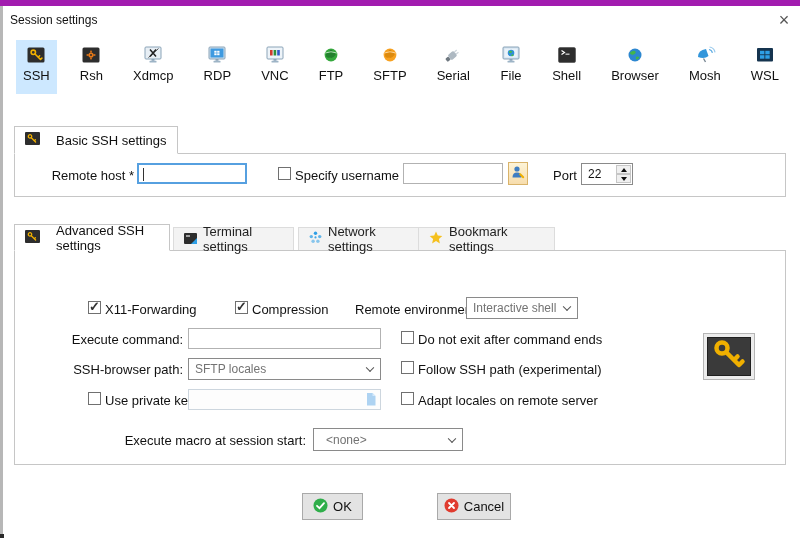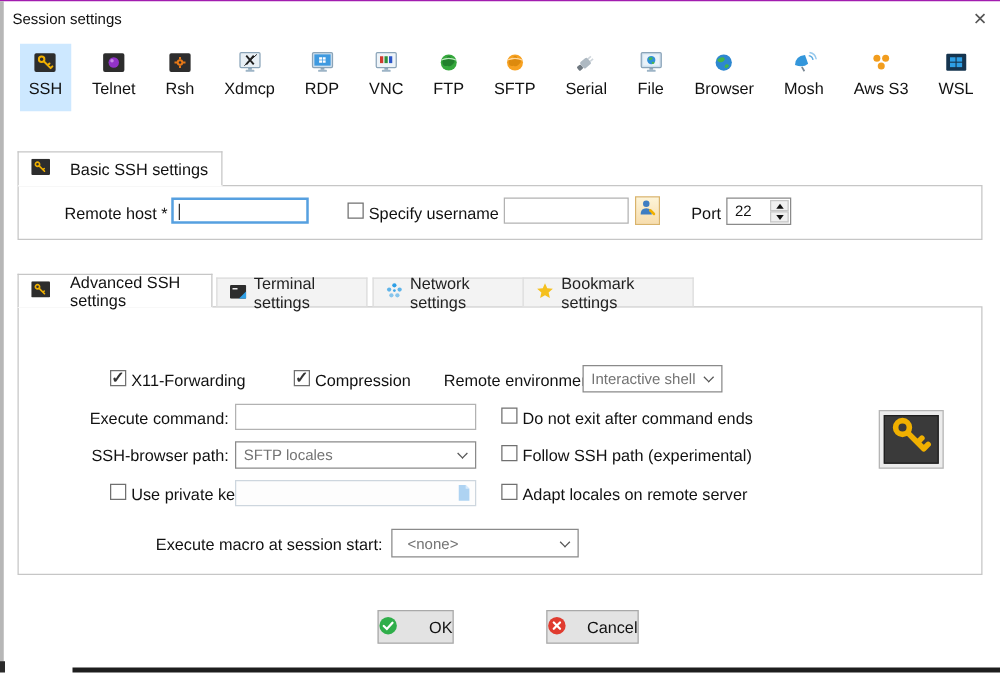--- a/index.html
+++ b/index.html
@@ -1,19 +1,19 @@
 <!DOCTYPE html>
 <html><head>
 <meta charset="utf-8">
 <style>
   * { margin:0; padding:0; box-sizing:border-box; }
   html,body { width:800px; height:538px; }
   body { font-family:"Liberation Sans", sans-serif; background:#fff; overflow:hidden; }
   #app { position:relative; width:800px; height:538px; background:#fff;
-         border-top:1px solid #a21caf; }
+         border-top:6px solid #a21caf; }
   .edge-left { position:absolute; left:0; top:0; width:3px; height:530px; background:#b7b7b7; }
   .edge-corner { position:absolute; left:0; top:528px; width:4px; height:10px; background:#2a2a2a; }
   .edge-bottom-dark { position:absolute; left:58px; top:533px; width:742px; height:5px; background:#1e1e1e; }
   .edge-bottom-lt { position:absolute; left:3px; top:533px; width:55px; height:5px; background:#ffffff; }
 
   .titlebar-text { position:absolute; left:10px; top:7px; font-size:12px; color:#111; }
   .close-x { position:absolute; left:772px; top:2px; width:24px; height:24px; font-size:18px;
              color:#555; text-align:center; line-height:24px; cursor:default; }
 
   
@@ -60,21 +60,21 @@
 
   .ubtn { position:absolute; border:1px solid #d9b36a; background:linear-gradient(#fdf4d8,#f7ddad);
           display:flex; align-items:center; justify-content:center; }
 
   .keybtn-frame { position:absolute; left:703px; top:327px; width:52px; height:47px; background:#ececec;
                   border:1px solid #b5b5b5; padding:3px; }
   .keybtn { width:100%; height:100%; background:#3a3a3a; border:1px solid #1f1f1f;
             display:flex; align-items:center; justify-content:center; }
 
   .fbtn { position:absolute; height:27px; background:#e3e3e3; border:1px solid #a9a9a9;
-          display:flex; align-items:center; justify-content:space-between; gap:5px; font-size:13px; color:#111; }
+          display:flex; align-items:center; justify-content:center; gap:5px; font-size:13px; color:#111; }
 
   .pageicon { position:absolute; right:4px; top:3px; }
 </style>
 </head>
 <body>
 
 <div id="app">
   <div class="edge-left"></div>
   <div class="edge-bottom-lt"></div>
   <div class="edge-bottom-dark"></div>
@@ -91,30 +91,20 @@
             <rect x="2.5" y="1.5" width="17" height="15" rx="1.5" fill="#2d2d2d"></rect>
             <g stroke="#f0b000" stroke-width="1.6" fill="none" stroke-linecap="round">
               <circle cx="8.3" cy="6.3" r="2.2"></circle>
               <path d="M10 8 L15.5 13.5 M13.2 11.2 L14.6 9.8 M15.5 13.5 L16.9 12.1"></path>
             </g>
           </svg>
         </span>
       <span>SSH</span>
     </div>
 
-    <div class="stype">
-      <span>
-          <svg class="sicon" viewBox="0 0 22 18">
-            <rect x="2.5" y="1.5" width="17" height="15" rx="1.5" fill="#2d2d2d"></rect>
-            <circle cx="11" cy="9" r="4.2" fill="#9232c8"></circle>
-            <circle cx="9.6" cy="7.6" r="1.4" fill="#c586e6"></circle>
-          </svg>
-        </span>
-      <span>Telnet</span>
-    </div>
 
     <div class="stype">
       <span>
           <svg class="sicon" viewBox="0 0 22 18">
             <rect x="2.5" y="1.5" width="17" height="15" rx="1.5" fill="#2d2d2d"></rect>
             <g fill="#e67817">
               <circle cx="11" cy="9" r="2.6"></circle>
               <rect x="10.2" y="4.6" width="1.6" height="2"></rect>
               <rect x="10.2" y="11.4" width="1.6" height="2"></rect>
               <rect x="6.6" y="8.2" width="2" height="1.6"></rect>
@@ -214,20 +204,30 @@
             <rect x="4.5" y="2.5" width="13" height="9" fill="#eaf2f9"></rect>
             <circle cx="11" cy="7" r="3.3" fill="#2f8fd8"></circle>
             <path d="M9 5.2 q2 -1 3.3 .2 q-.5 1.6 -2 1.7 q-1.8 .2 -1.3 -1.9z M11.6 8.4 q1.5 -.3 2.2 .8 q-.8 1.2 -1.9 1 q-1 -.8 -.3 -1.8z" fill="#49b84f"></path>
             <rect x="9.5" y="13" width="3" height="1.8" fill="#8ba4b8"></rect>
             <rect x="7.5" y="14.8" width="7" height="1.6" rx=".5" fill="#9db4c6"></rect>
           </svg>
         </span>
       <span>File</span>
     </div>
 
+    <div class="stype">
+      <span>
+          <svg class="sicon" viewBox="0 0 22 18">
+            <rect x="2.5" y="1.5" width="17" height="15" rx="1.5" fill="#2d2d2d" stroke="#4a4a4a" stroke-width=".6"></rect>
+            <path d="M5.5 4.5 L8.5 6.5 L5.5 8.5" stroke="#fff" stroke-width="1.2" fill="none"></path>
+            <rect x="9.5" y="7.6" width="4" height="1.1" fill="#eee"></rect>
+          </svg>
+        </span>
+      <span>Shell</span>
+    </div>
 
     <div class="stype">
       <span>
           <svg class="sicon" viewBox="0 0 22 18">
             <circle cx="11" cy="9" r="6.5" fill="#2d87d0"></circle>
             <path d="M6 6.5 q3 -2.5 5 -1.5 q1.5 1 .2 2.5 q-2 2 -3.8 1 q-2 -.8 -1.4 -2z M12.5 10.5 q2 -.5 2.8 1 q-1.2 2.3 -3.2 1.9 q-1 -1.6 .4 -2.9z" fill="#43b54a"></path>
           </svg>
         </span>
       <span>Browser</span>
     </div>
@@ -239,32 +239,20 @@
             <line x1="9.5" y1="12.5" x2="11.5" y2="16" stroke="#7a8894" stroke-width="1.4"></line>
             <g fill="none" stroke="#3396db" stroke-width="1.2">
               <path d="M15 3.5 a4 4 0 0 1 3.4 3.4" opacity=".8"></path>
               <path d="M15.6 1 a6.5 6.5 0 0 1 5.4 5.4" opacity=".5"></path>
             </g>
           </svg>
         </span>
       <span>Mosh</span>
     </div>
 
-    <div class="stype">
-      <span>
-          <svg class="sicon" viewBox="0 0 22 18">
-            <g fill="#f29d1e">
-              <circle cx="7.5" cy="5.5" r="2.8"></circle>
-              <circle cx="14.5" cy="5.5" r="2.8"></circle>
-              <circle cx="11" cy="11.8" r="2.8"></circle>
-            </g>
-          </svg>
-        </span>
-      <span>Aws S3</span>
-    </div>
 
     <div class="stype">
       <span>
           <svg class="sicon" viewBox="0 0 22 18">
             <rect x="3" y="2" width="16" height="13.5" rx="1" fill="#15344f"></rect>
             <g fill="#2e9fe6">
               <rect x="6" y="4.8" width="4.4" height="3.5"></rect>
               <rect x="11.3" y="4.8" width="4.4" height="3.5"></rect>
               <rect x="6" y="9.2" width="4.4" height="3.5"></rect>
               <rect x="11.3" y="9.2" width="4.4" height="3.5"></rect>

